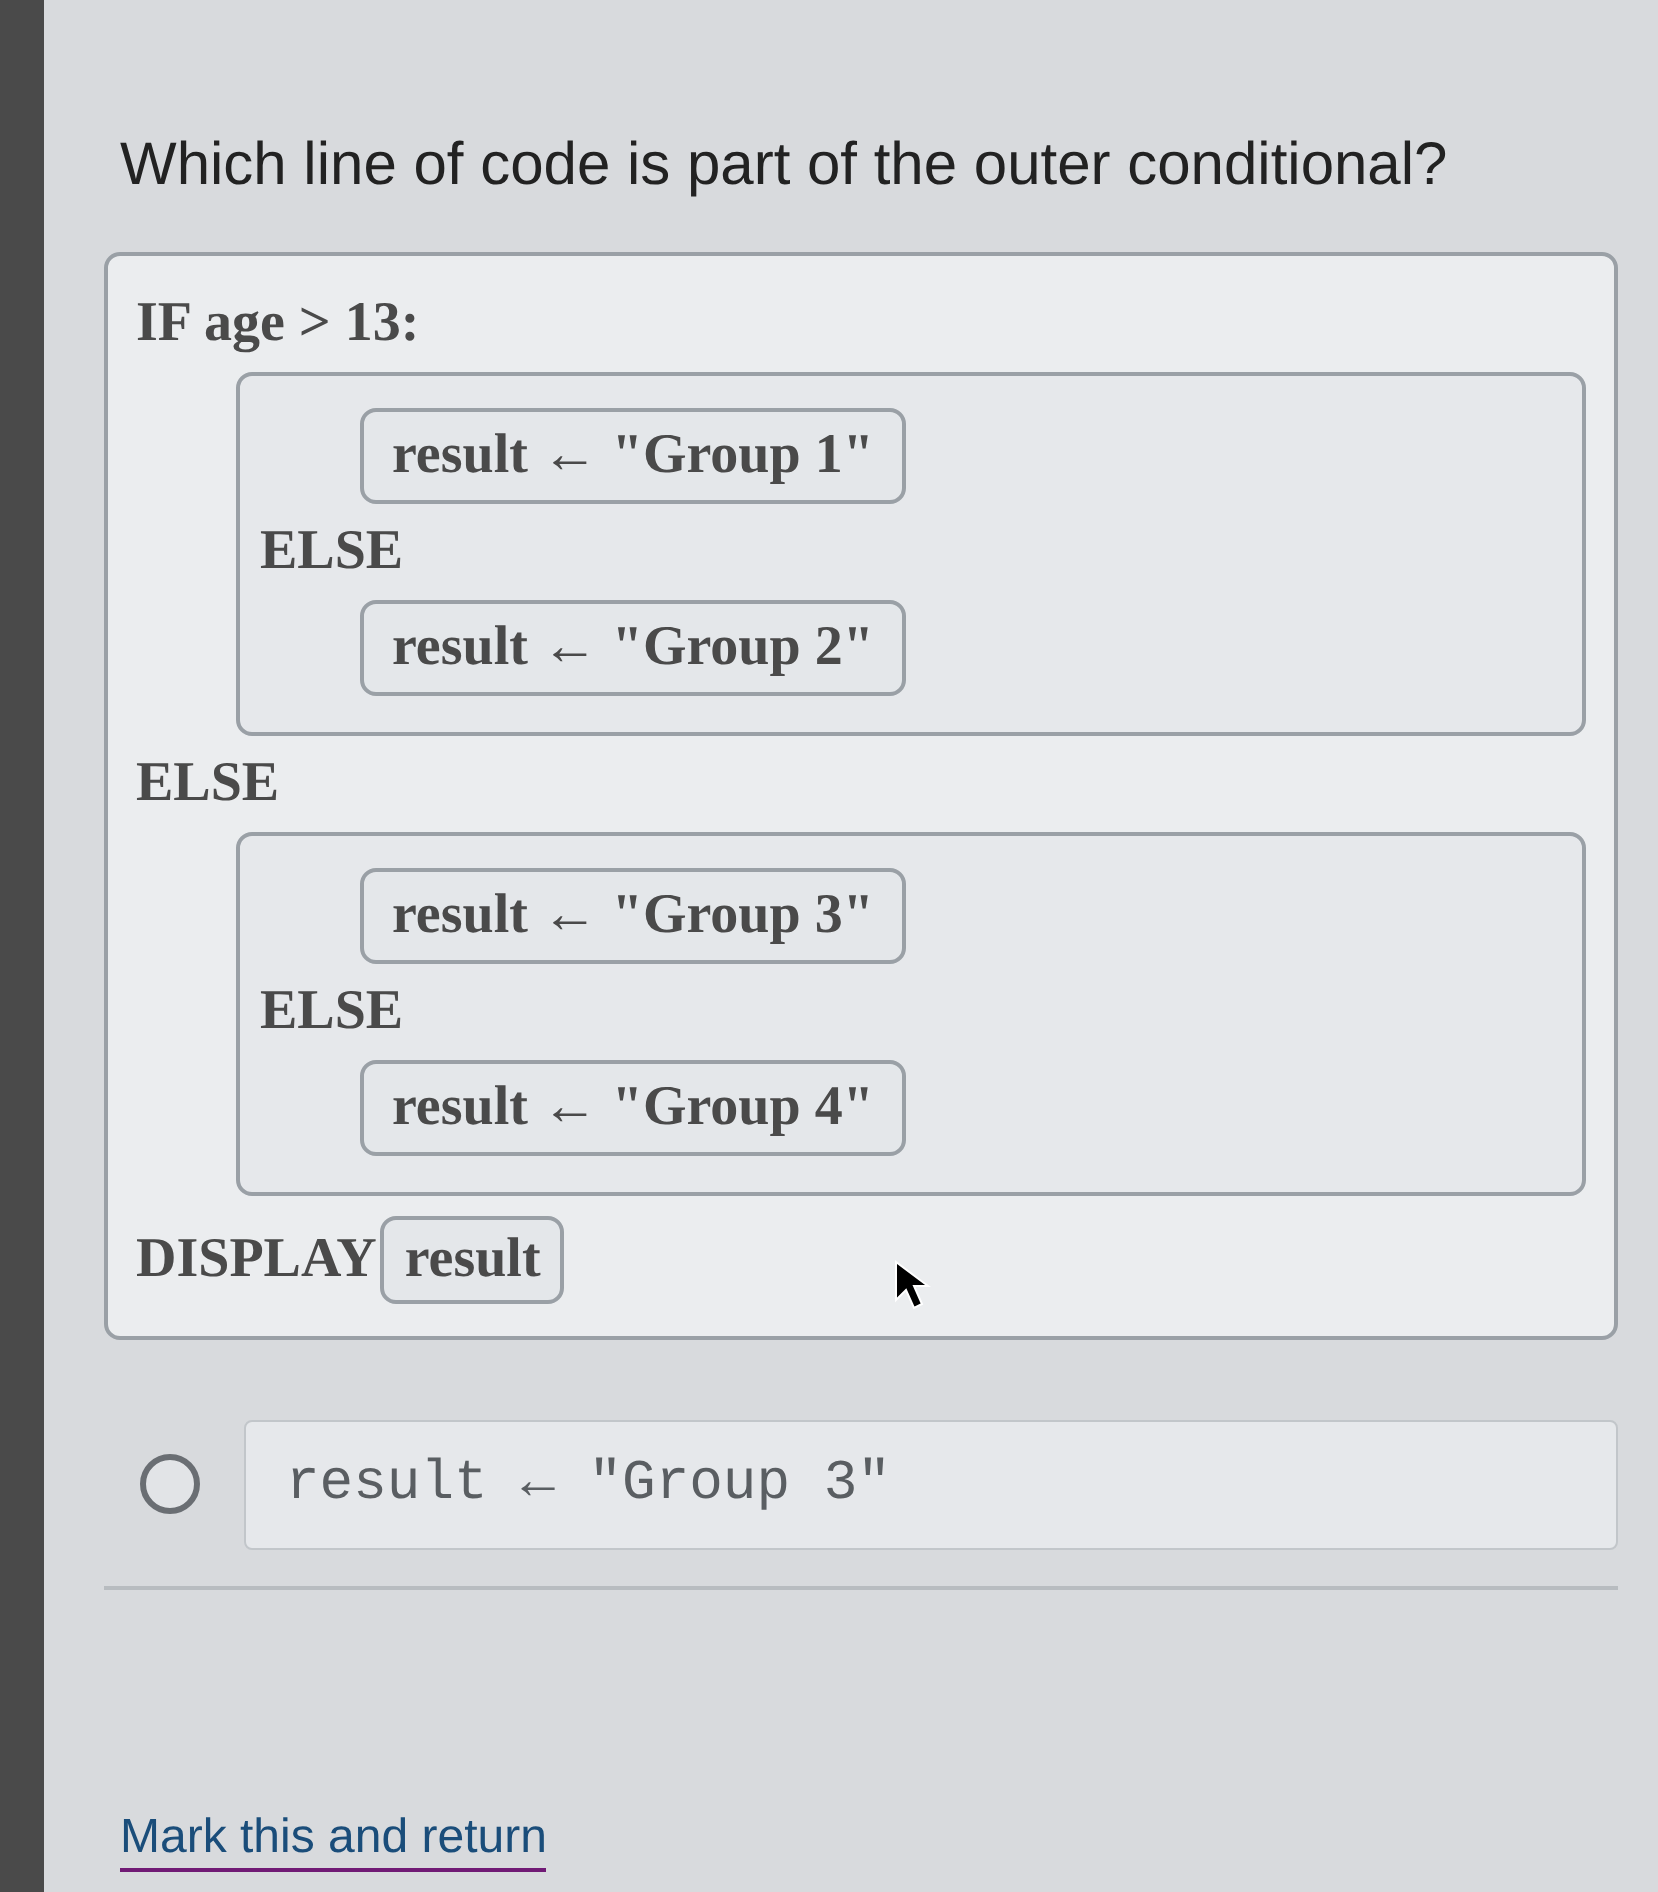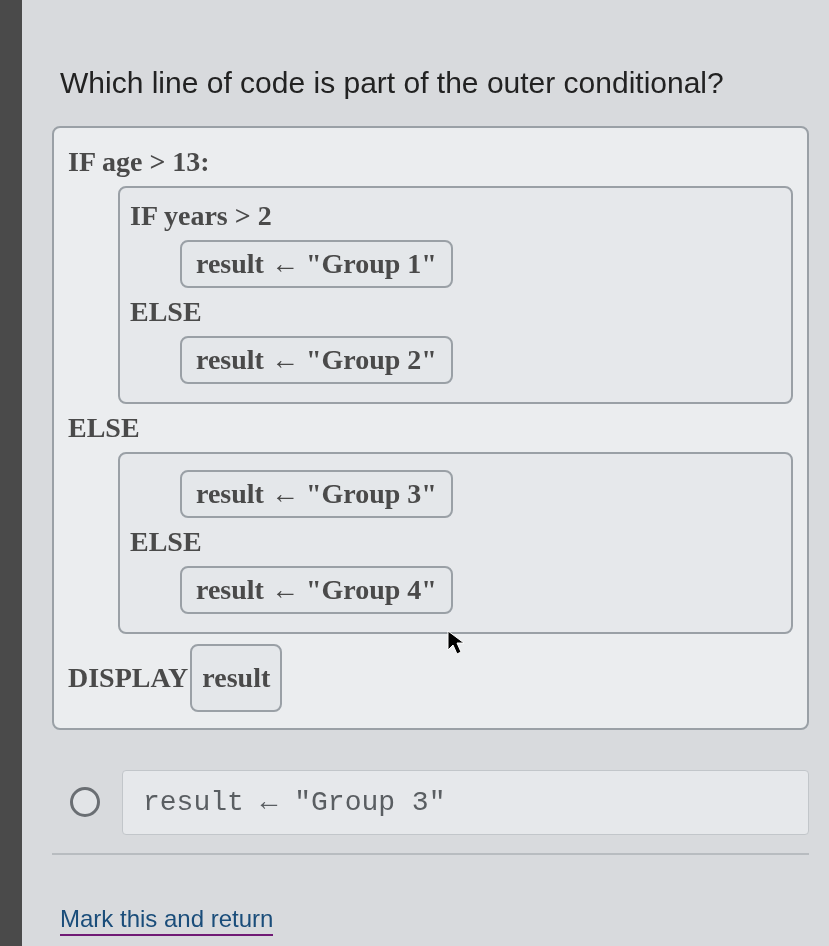--- a/index.html
+++ b/index.html
@@ -55,21 +55,21 @@
     border: 2px solid #9aa0a6;
     border-radius: 8px;
     padding: 6px 14px;
     white-space: nowrap;
   }
   .result-box-tight {
     display: inline-block;
     background: #e4e7ea;
     border: 2px solid #9aa0a6;
     border-radius: 8px;
-    padding: 16px 10px;
+    padding: 4px 10px;
   }
   .display-line {
     margin-top: 10px;
   }
   .answer-area {
     margin: 34px 20px 0 30px;
     padding: 6px 0 18px 0;
     border-bottom: 2px solid #b8bcc0;
   }
   .answer-row {
@@ -119,21 +119,20 @@
 <div class="dark-edge"></div>
 
 <div class="content">
 
   <div class="question">Which line of code is part of the outer conditional?</div>
 
   <div class="code-outer">
     <div class="code-line">IF age &gt; 13:</div>
 
     <div class="nested-block">
-      <div class="code-line">IF years &gt; 2</div>
       <div><span class="result-box">result ← "Group 1"</span></div>
       <div class="code-line">ELSE</div>
       <div><span class="result-box">result  ← "Group 2"</span></div>
     </div>
 
     <div class="code-line">ELSE</div>
 
     <div class="nested-block">
       <div><span class="result-box">result  ← "Group 3"</span></div>
       <div class="code-line">ELSE</div>

